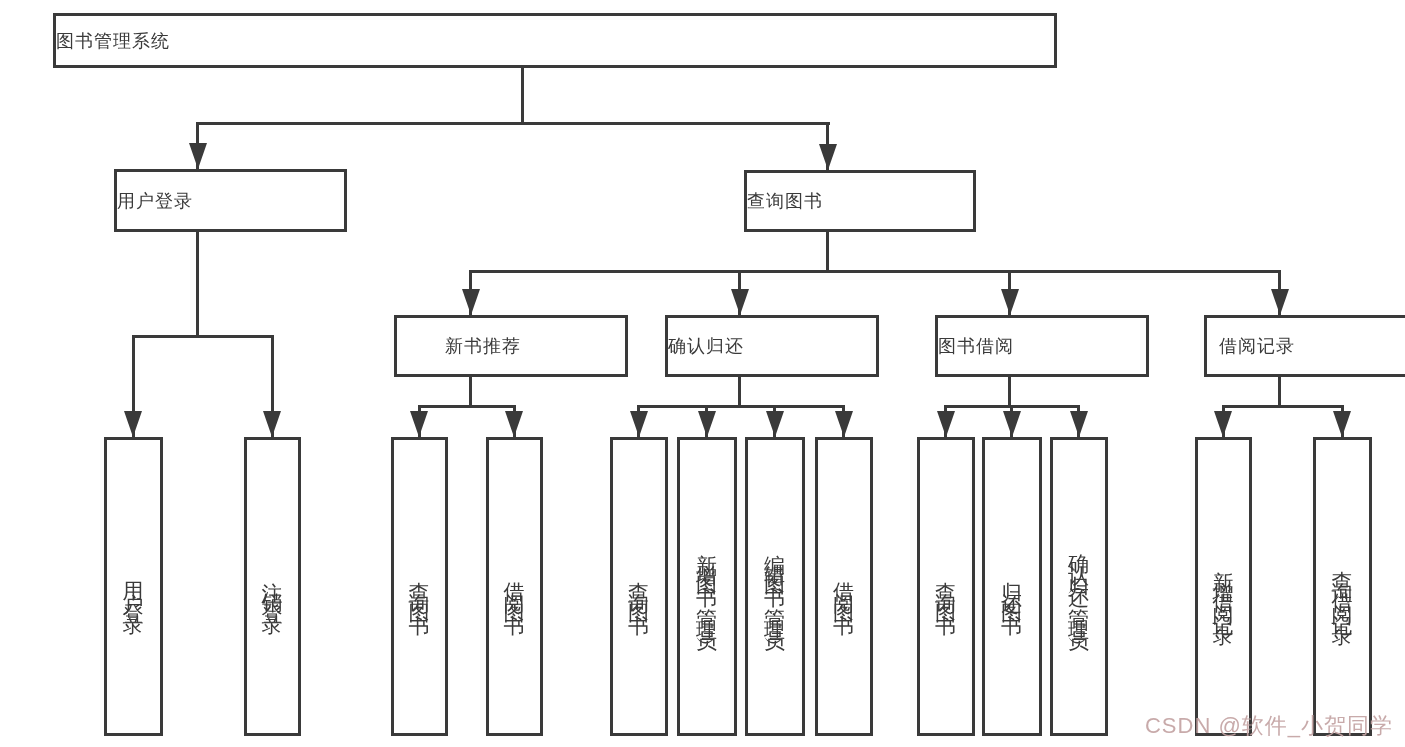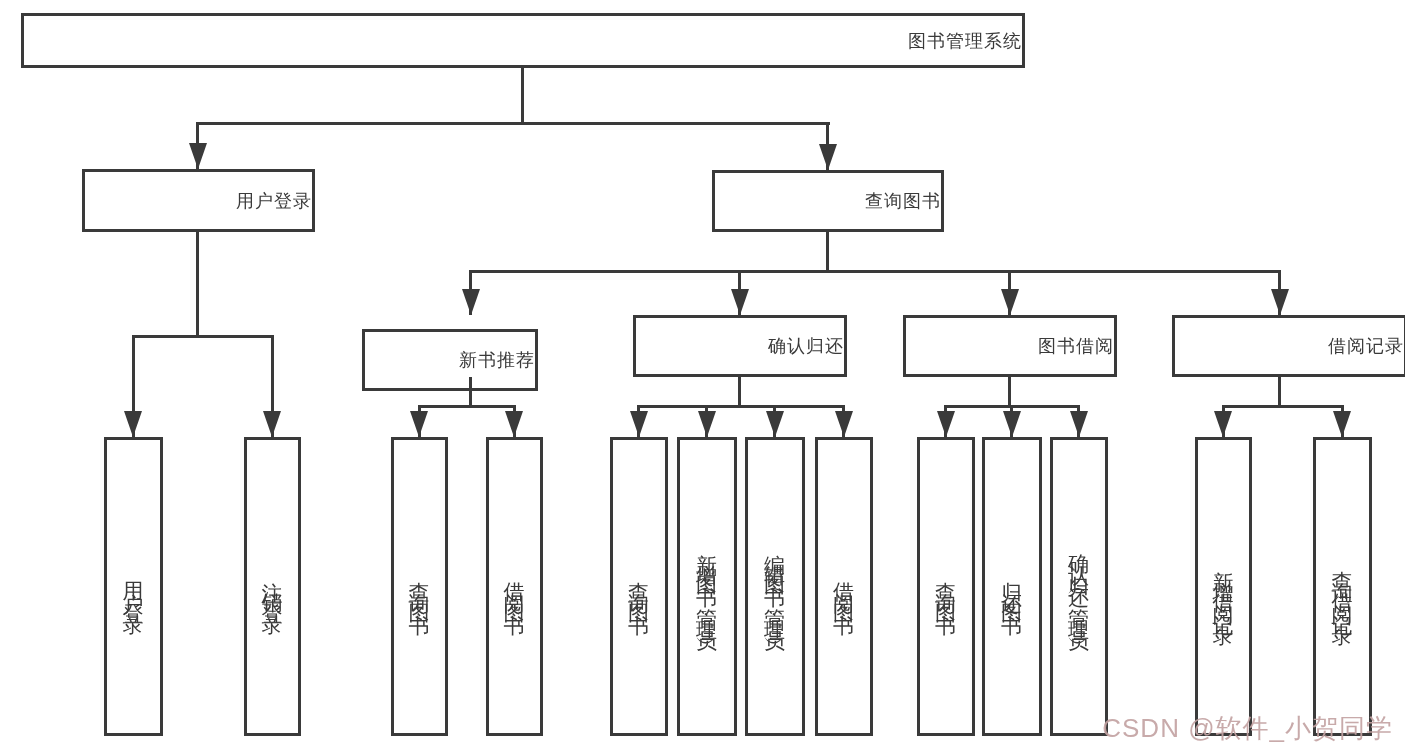--- a/index.html
+++ b/index.html
@@ -2,60 +2,60 @@
 <html><head>
 <meta charset="utf-8">
 <style>
   html,body{margin:0;padding:0;background:#ffffff;}
   .canvas{
     position:relative;width:1405px;height:747px;background:#ffffff;overflow:hidden;
     font-family:"Liberation Sans","DejaVu Sans",sans-serif;color:#3a3a3a;
   }
   .hbox{
     position:absolute;box-sizing:border-box;border:3px solid #3a3a3a;background:#ffffff;
-    display:flex;align-items:center;justify-content:flex-end;
-    font-size:18px;letter-spacing:1px;
+    display:flex;align-items:center;justify-content:flex-start;
+    font-size:18px;letter-spacing:1px;margin-left:32px;
   }
   .vbox{
     position:absolute;box-sizing:border-box;border:3px solid #3a3a3a;background:#ffffff;
     display:flex;align-items:center;justify-content:center;
   }
   .vbox span{
     writing-mode:vertical-rl;text-orientation:mixed;
     font-size:21px;letter-spacing:11px;line-height:1;white-space:nowrap;
   }
   .vline{position:absolute;width:3px;background:#3a3a3a;}
   .hline{position:absolute;height:3px;background:#3a3a3a;}
   .arrow{
     position:absolute;width:0;height:0;
     border-left:9px solid transparent;border-right:9px solid transparent;
     border-top:26px solid #3a3a3a;
   }
   .watermark{
     position:absolute;top:711px;right:12px;z-index:10;
-    font-size:26px;letter-spacing:1px;color:rgba(195,163,163,0.92);text-align:right;
+    font-size:22px;letter-spacing:1px;color:rgba(195,163,163,0.92);text-align:right;
   }
 </style>
 </head>
 <body>
 
 <div class="canvas">
 
   <div class="hbox" style="left:21px;top:13px;width:1004px;height:55px;">
     <span>图书管理系统</span>
   </div>
 
   <div class="hbox" style="left:82px;top:169px;width:233px;height:63px;">
     <span>用户登录</span>
   </div>
   <div class="hbox" style="left:712px;top:170px;width:232px;height:62px;">
     <span>查询图书</span>
   </div>
 
-  <div class="hbox" style="left:362px;top:329px;width:176px;height:62px;">
+  <div class="hbox" style="left:362px;top:315px;width:234px;height:62px;padding-left:48px;">
     <span>新书推荐</span>
   </div>
   <div class="hbox" style="left:633px;top:315px;width:214px;height:62px;">
     <span>确认归还</span>
   </div>
   <div class="hbox" style="left:903px;top:315px;width:214px;height:62px;">
     <span>图书借阅</span>
   </div>
   <div class="hbox" style="left:1172px;top:315px;width:235px;height:62px;padding-left:12px;">
     <span>借阅记录</span>

